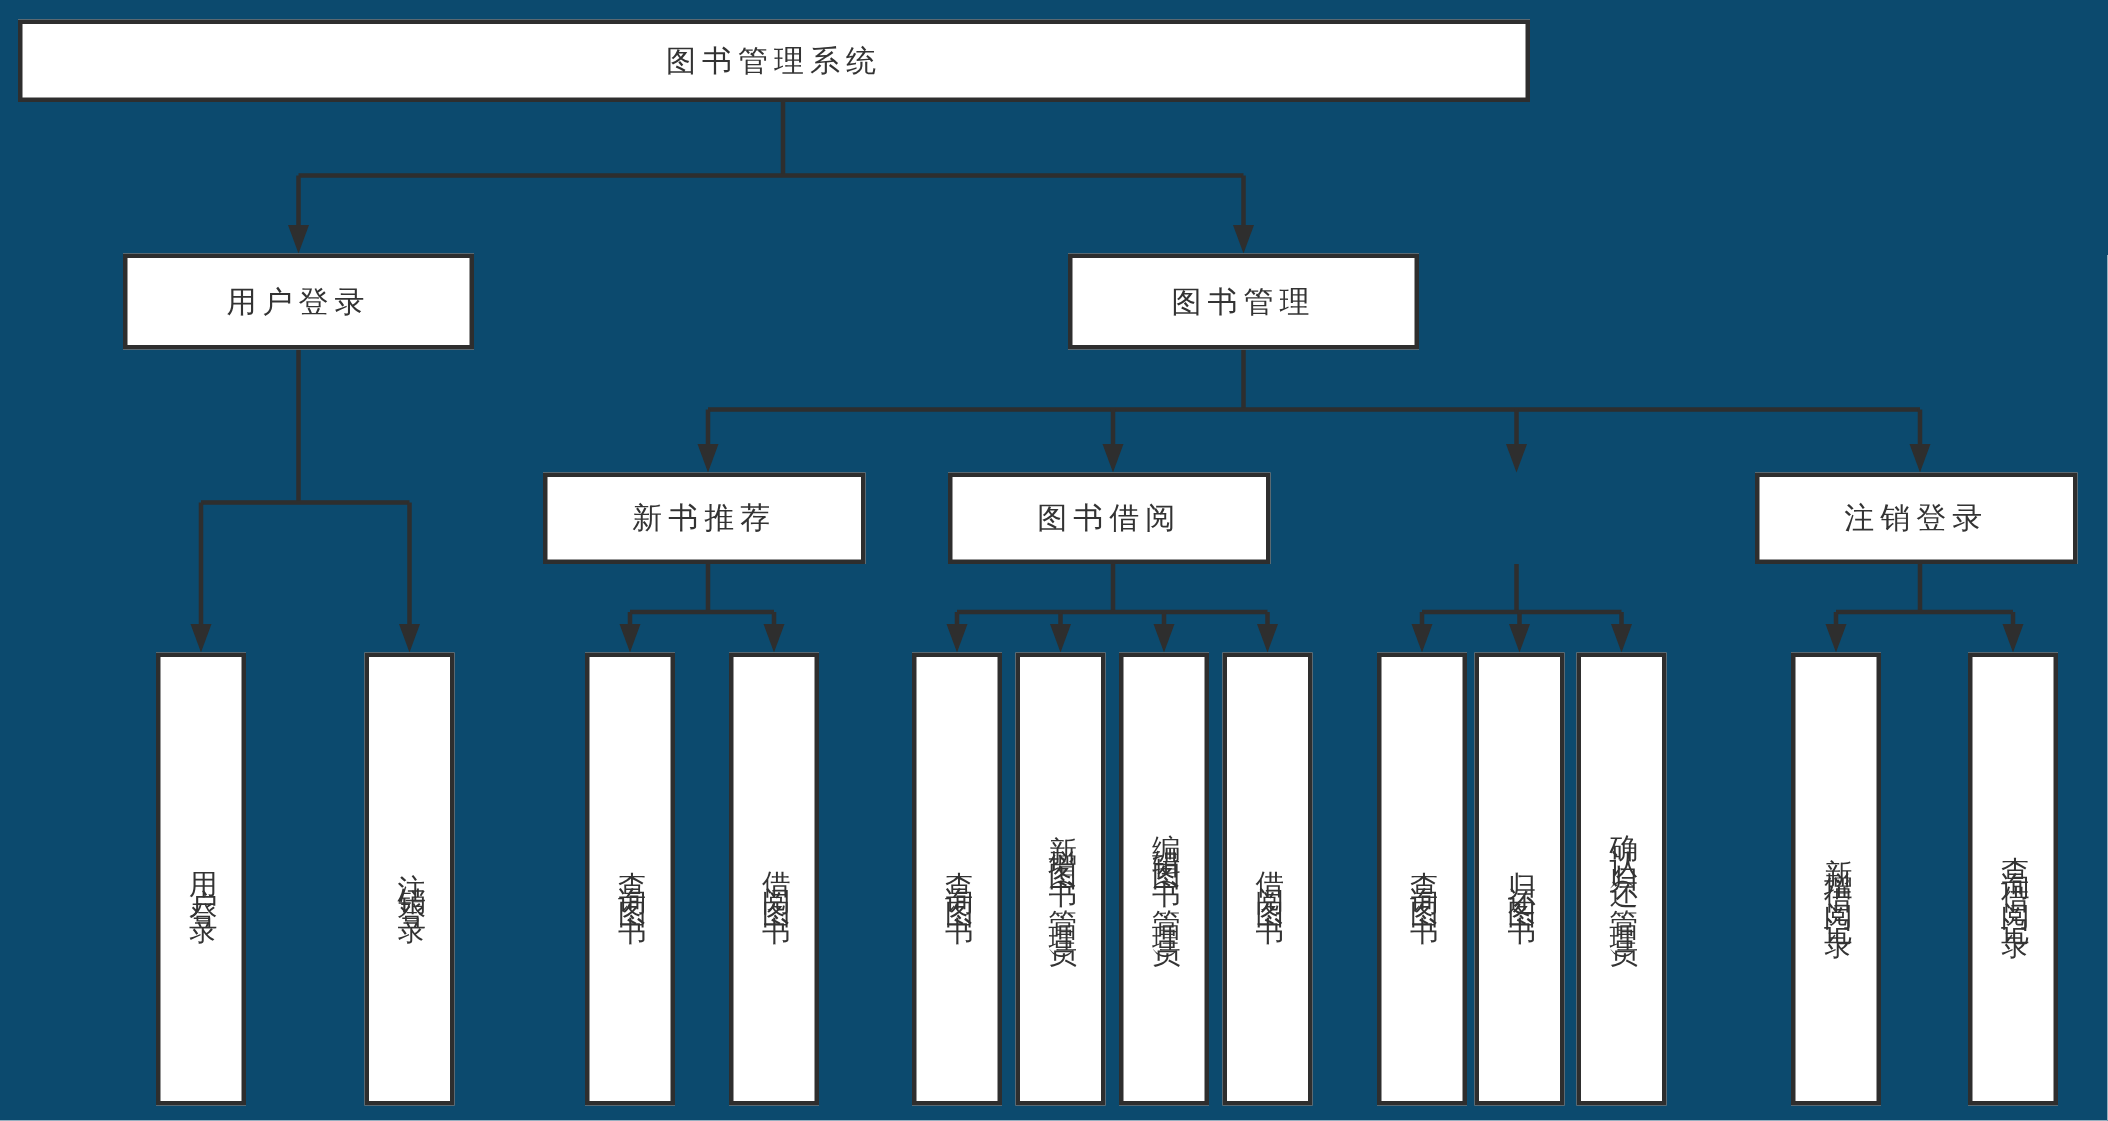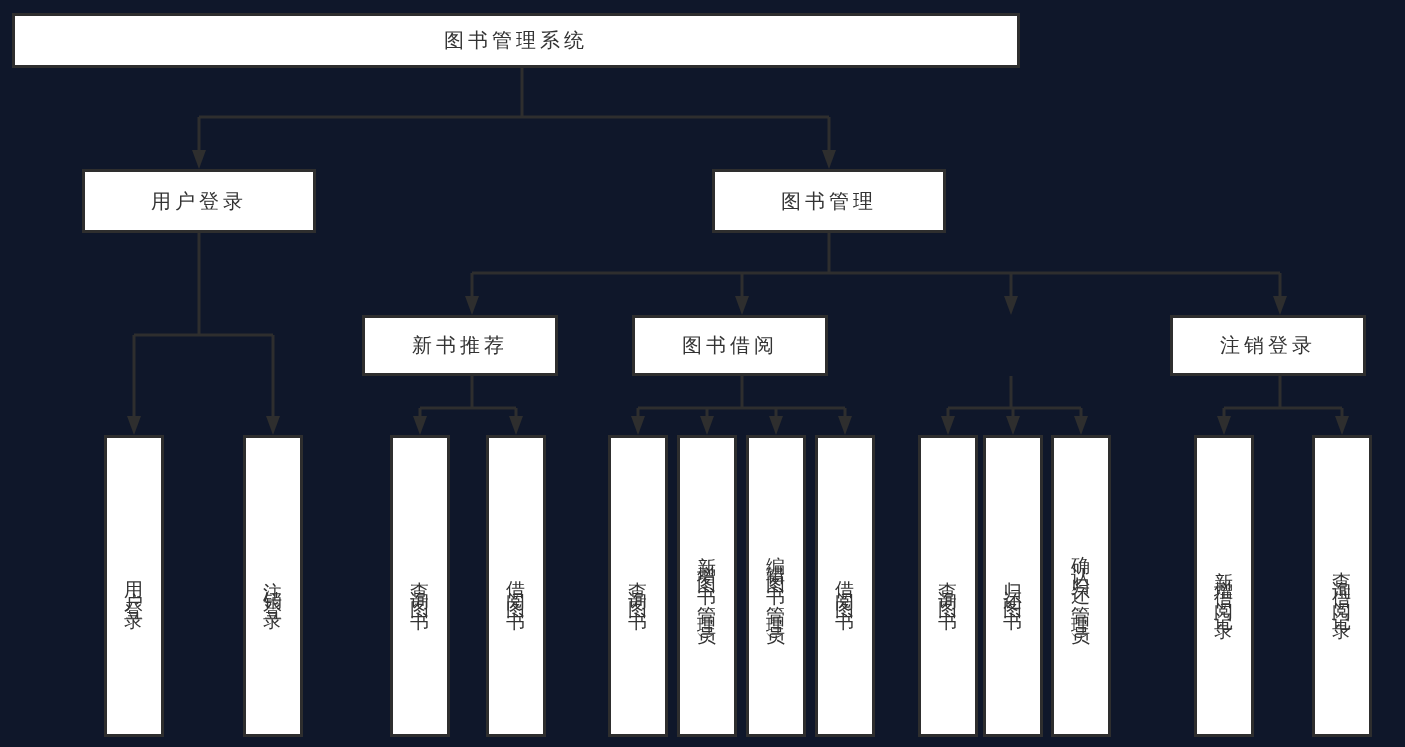--- a/index.html
+++ b/index.html
@@ -1,37 +1,37 @@
 <!DOCTYPE html>
 <html><head>
 <meta charset="utf-8">
 <style>
   html,body{margin:0;padding:0;background:#fff;}
   #canvas{
     position:relative;
     width:1405px;height:747px;
-    background:#0f172a;
-    font-family:Liberation Serif, serif;
+    background:#0c4a6e;
+    font-family:Liberation Mono, monospace;
     overflow:hidden;
   }
   svg.connectors{position:absolute;left:0;top:0;width:1405px;height:747px;}
   .node{
     position:absolute;
     box-sizing:border-box;
     border:3px solid #2e2e2e;
     background:#ffffff;
     display:flex;
     align-items:center;
     justify-content:center;
     color:#333333;
   }
   .h-node{font-size:20px;letter-spacing:4px;white-space:nowrap;}
   .root-node{left:12px;top:13px;width:1008px;height:55px;}
   .l2-node{top:169px;width:234px;height:64px;}
-  .l3-node{top:315px;width:196px;height:61px;justify-content:center;}
+  .l3-node{top:315px;width:215px;height:61px;justify-content:center;}
   .leaf{
     top:435px;width:60px;height:302px;
     writing-mode:vertical-rl;
     text-orientation:mixed;
     font-size:19px;
     letter-spacing:10px;
     line-height:1;
     text-align:center;
   }
   .leaf span{display:inline-block;}

